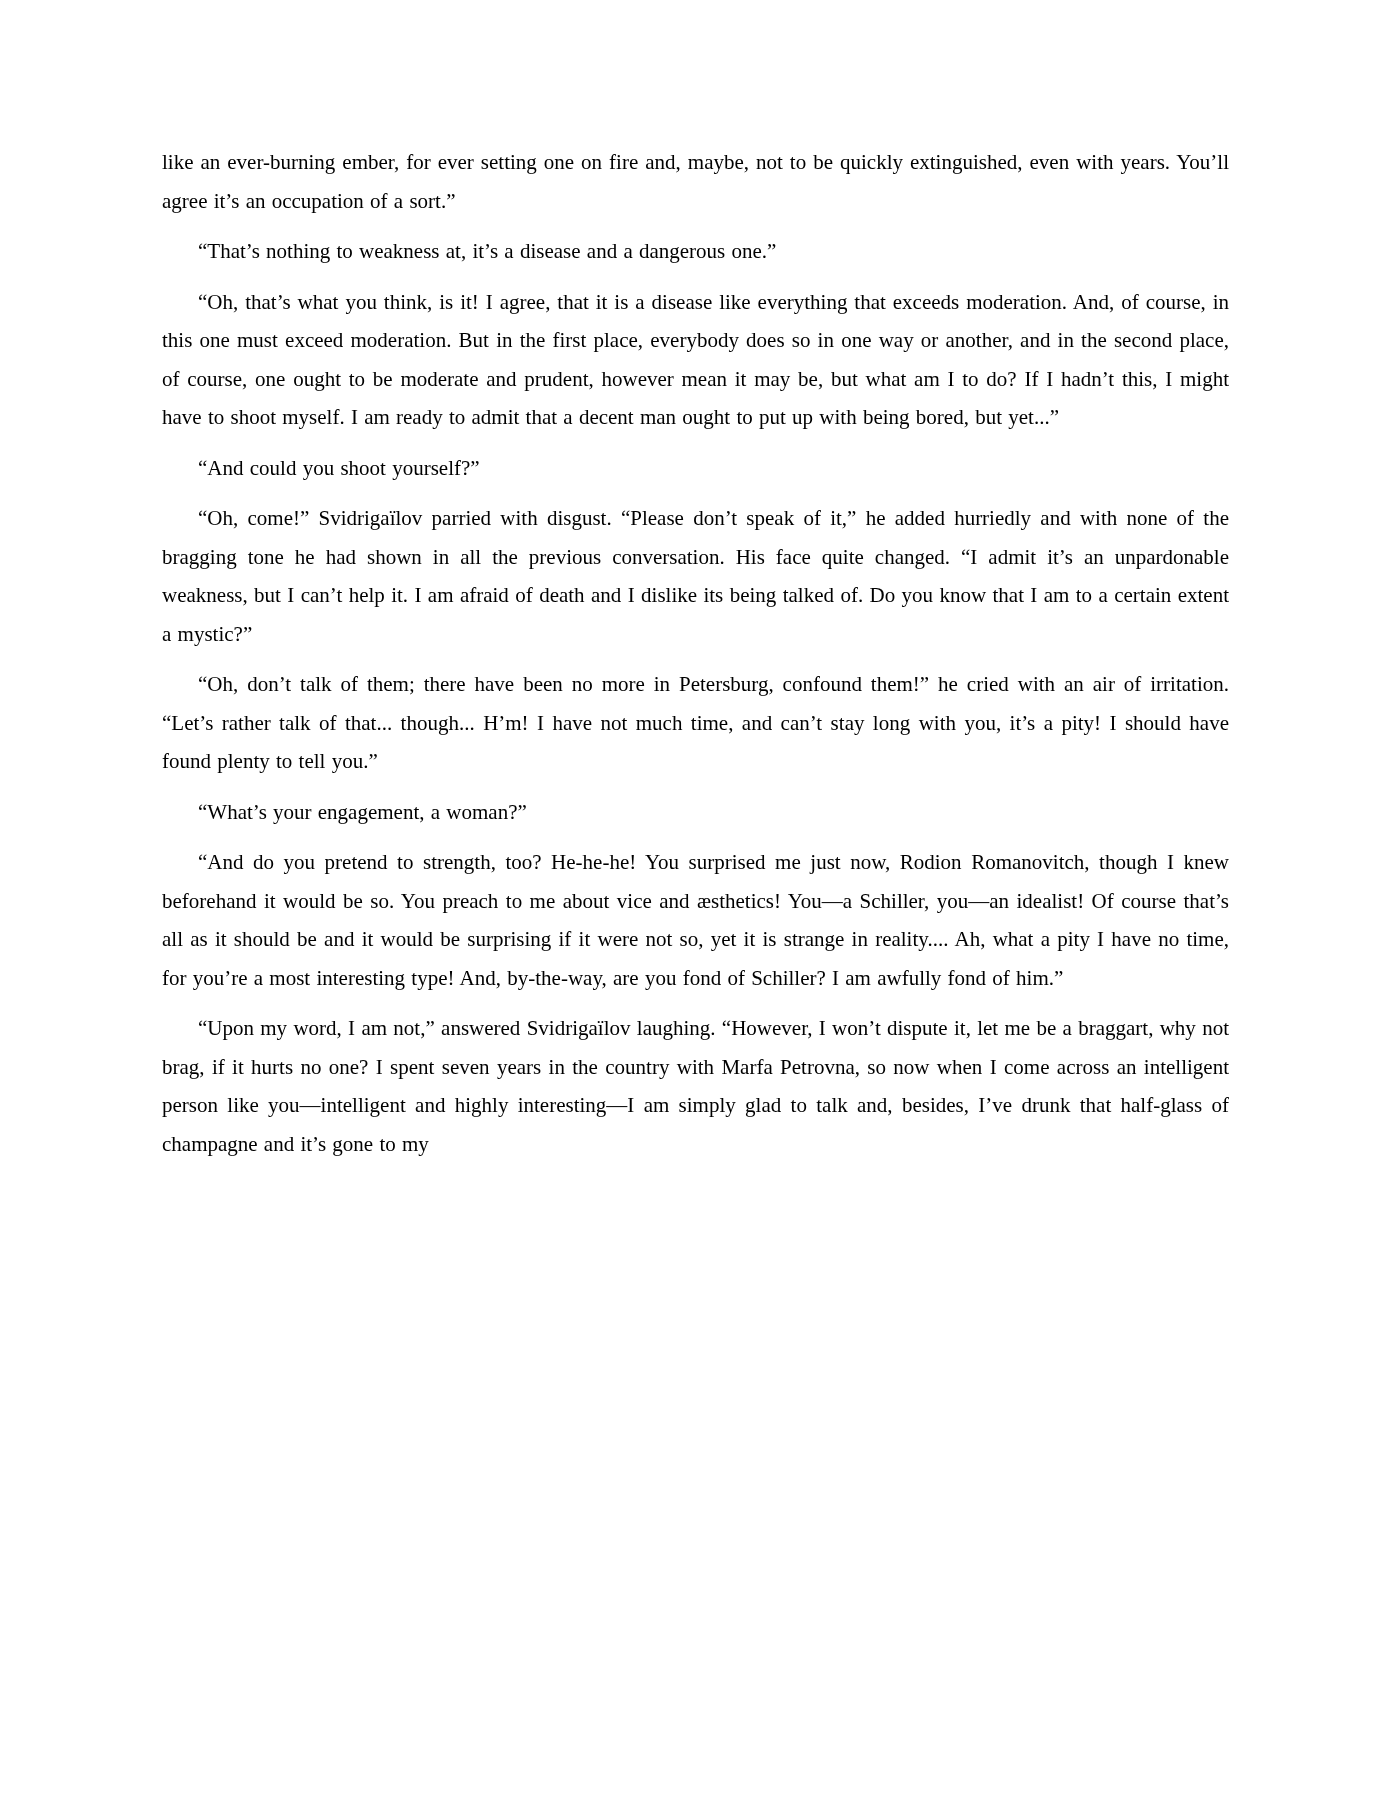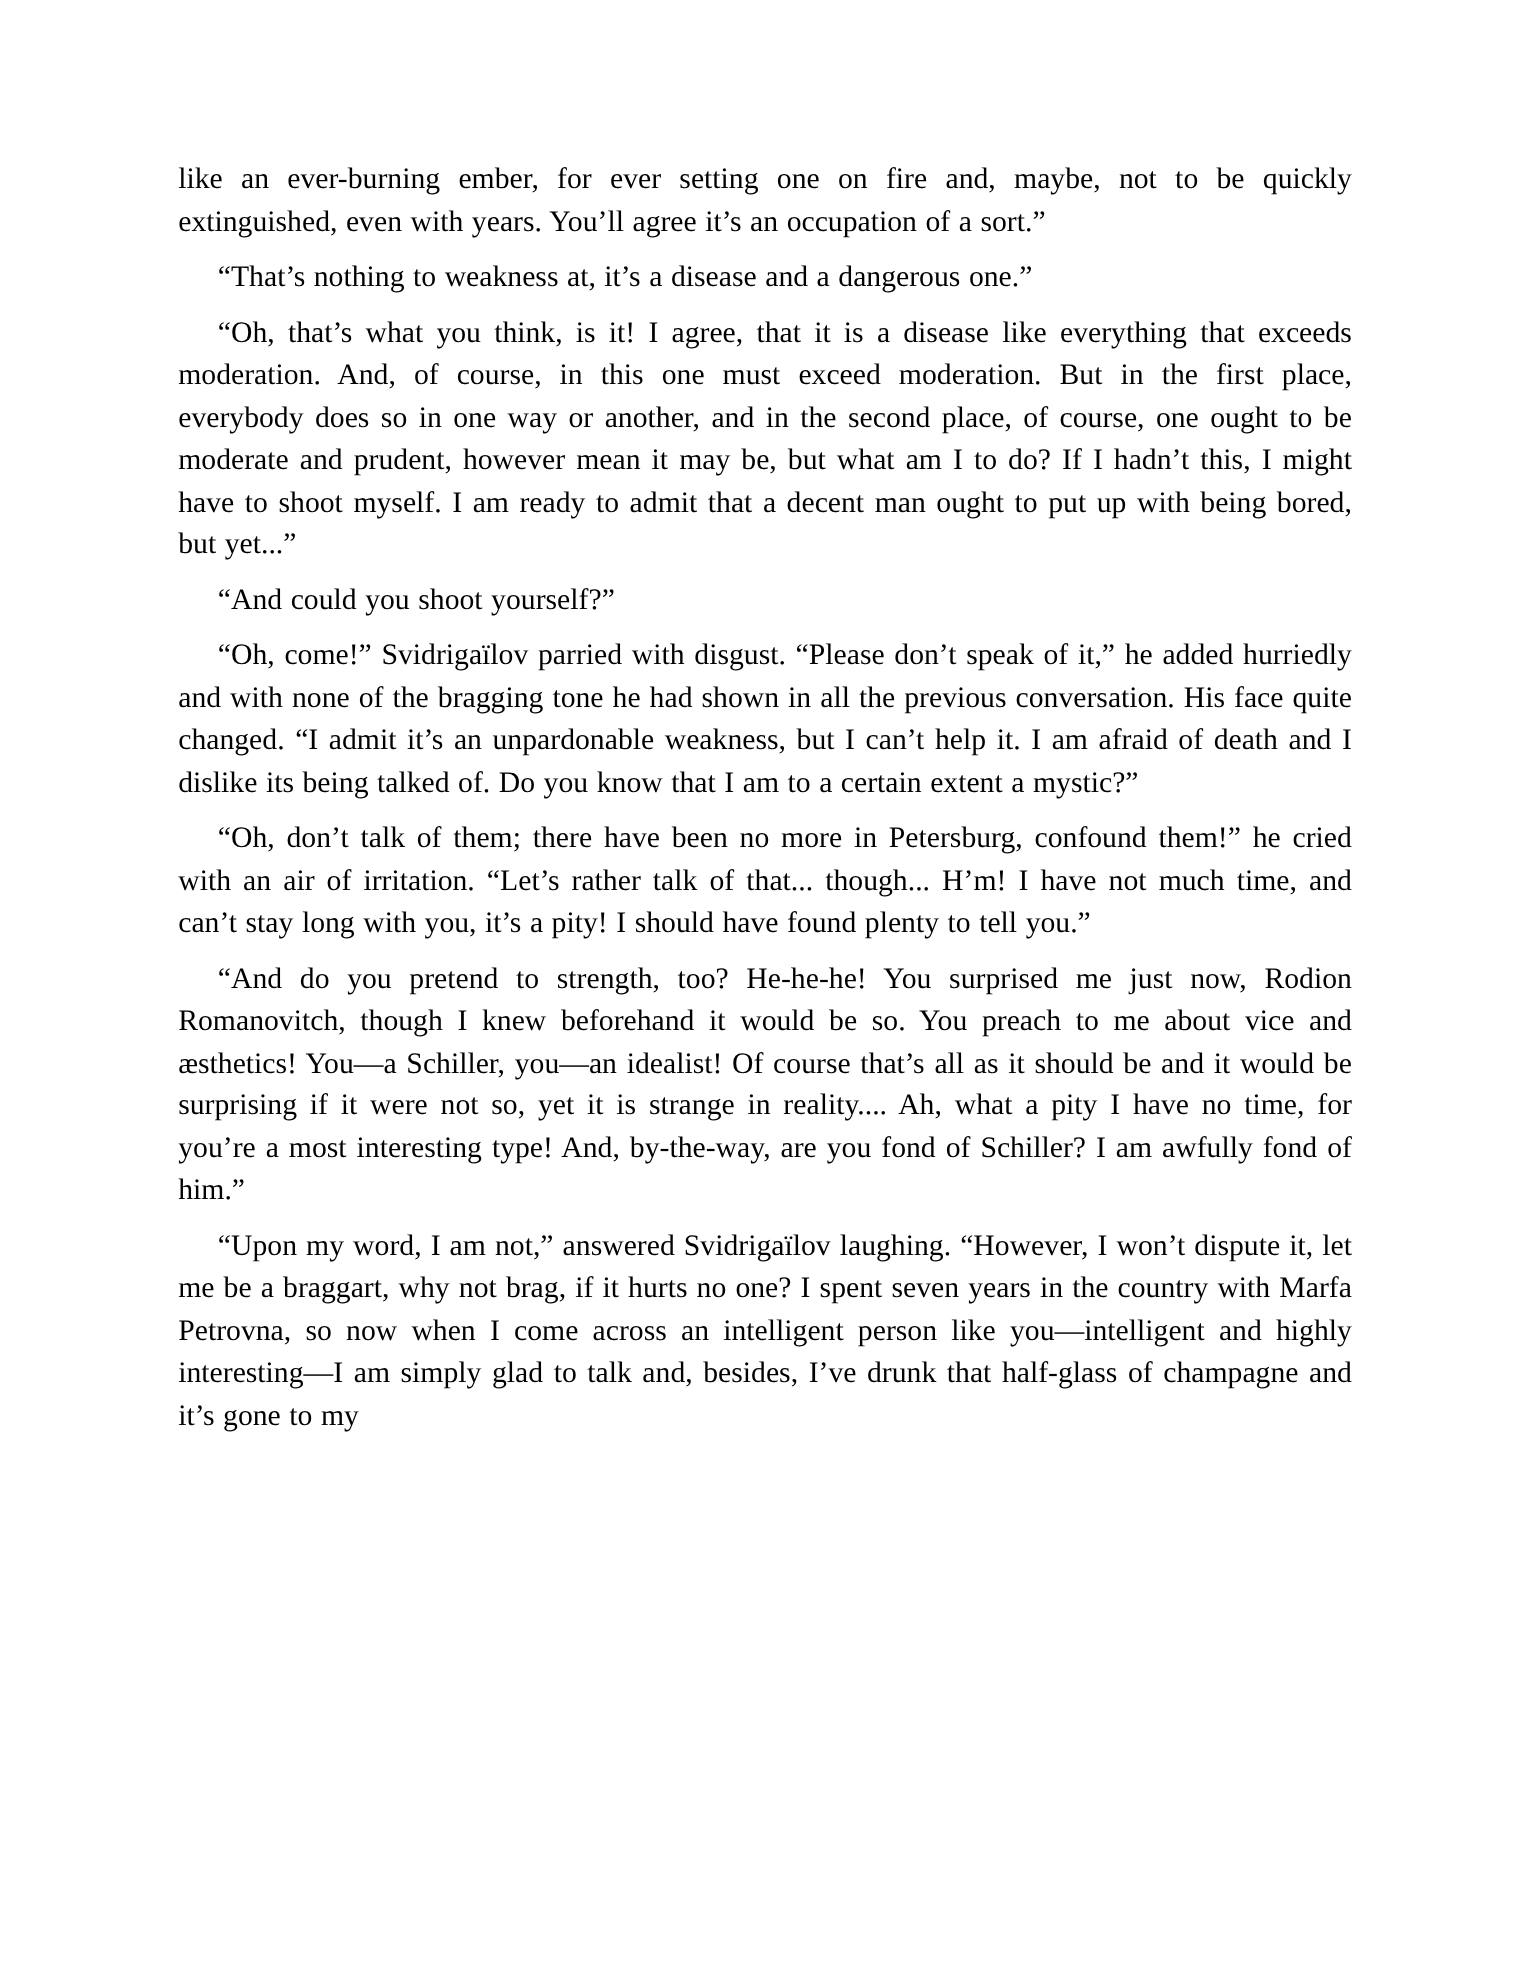--- a/index.html
+++ b/index.html
@@ -15,35 +15,36 @@
     overflow: hidden;
   }
   .page {
     box-sizing: border-box;
     width: 1391px;
     height: 1800px;
     padding: 143px 162px 0 162px;
   }
   .page p {
     margin: 0 0 12px 0;
-    font-size: 27px;
+    font-size: 21px;
     line-height: 38.5px;
     text-align: justify;
     text-indent: 36px;
     word-spacing: 1px;
   }
   .page p.no-indent {
     text-indent: 0;
   }
 </style>
 </head>
 <body>
 
 <div class="page">
   <p class="no-indent">like an ever-burning ember, for ever setting one on fire and, maybe, not to be quickly extinguished, even with years. You’ll agree it’s an occupation of a sort.”</p>
   <p>“That’s nothing to weakness at, it’s a disease and a dangerous one.”</p>
   <p>“Oh, that’s what you think, is it! I agree, that it is a disease like everything that exceeds moderation. And, of course, in this one must exceed moderation. But in the first place, everybody does so in one way or another, and in the second place, of course, one ought to be moderate and prudent, however mean it may be, but what am I to do? If I hadn’t this, I might have to shoot myself. I am ready to admit that a decent man ought to put up with being bored, but yet...”</p>
   <p>“And could you shoot yourself?”</p>
   <p>“Oh, come!” Svidrigaïlov parried with disgust. “Please don’t speak of it,” he added hurriedly and with none of the bragging tone he had shown in all the previous conversation. His face quite changed. “I admit it’s an unpardonable weakness, but I can’t help it. I am afraid of death and I dislike its being talked of. Do you know that I am to a certain extent a mystic?”</p>
   <p>“Oh, don’t talk of them; there have been no more in Petersburg, confound them!” he cried with an air of irritation. “Let’s rather talk of that... though... H’m! I have not much time, and can’t stay long with you, it’s a pity! I should have found plenty to tell you.”</p>
+  <p>“What’s your engagement, a woman?”</p>
   <p>“And do you pretend to strength, too? He-he-he! You surprised me just now, Rodion Romanovitch, though I knew beforehand it would be so. You preach to me about vice and æsthetics! You—a Schiller, you—an idealist! Of course that’s all as it should be and it would be surprising if it were not so, yet it is strange in reality.... Ah, what a pity I have no time, for you’re a most interesting type! And, by-the-way, are you fond of Schiller? I am awfully fond of him.”</p>
   <p>“Upon my word, I am not,” answered Svidrigaïlov laughing. “However, I won’t dispute it, let me be a braggart, why not brag, if it hurts no one? I spent seven years in the country with Marfa Petrovna, so now when I come across an intelligent person like you—intelligent and highly interesting—I am simply glad to talk and, besides, I’ve drunk that half-glass of champagne and it’s gone to my</p>
 </div>
 
 </body></html>

